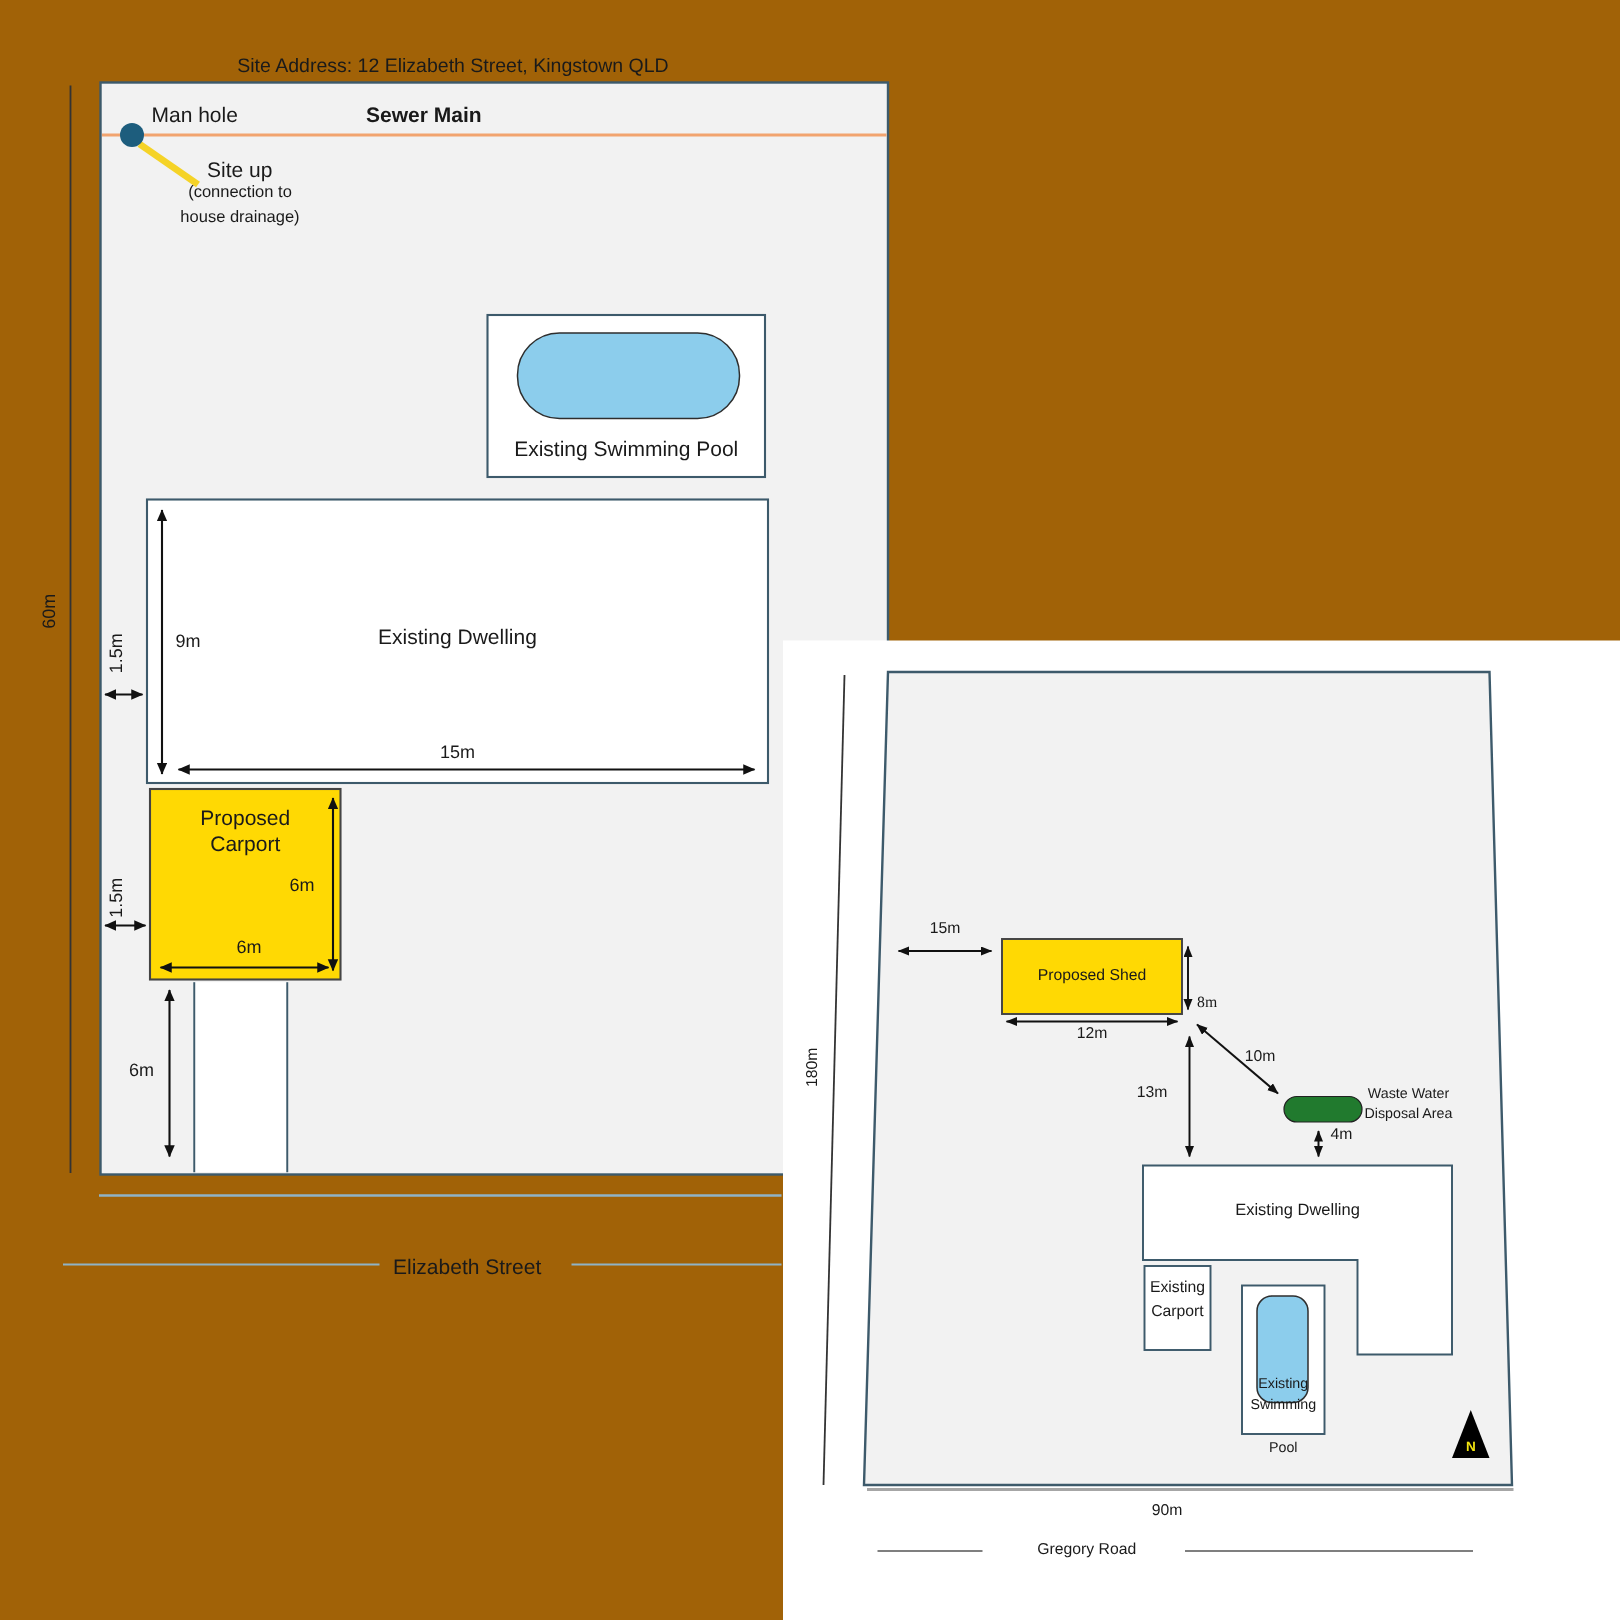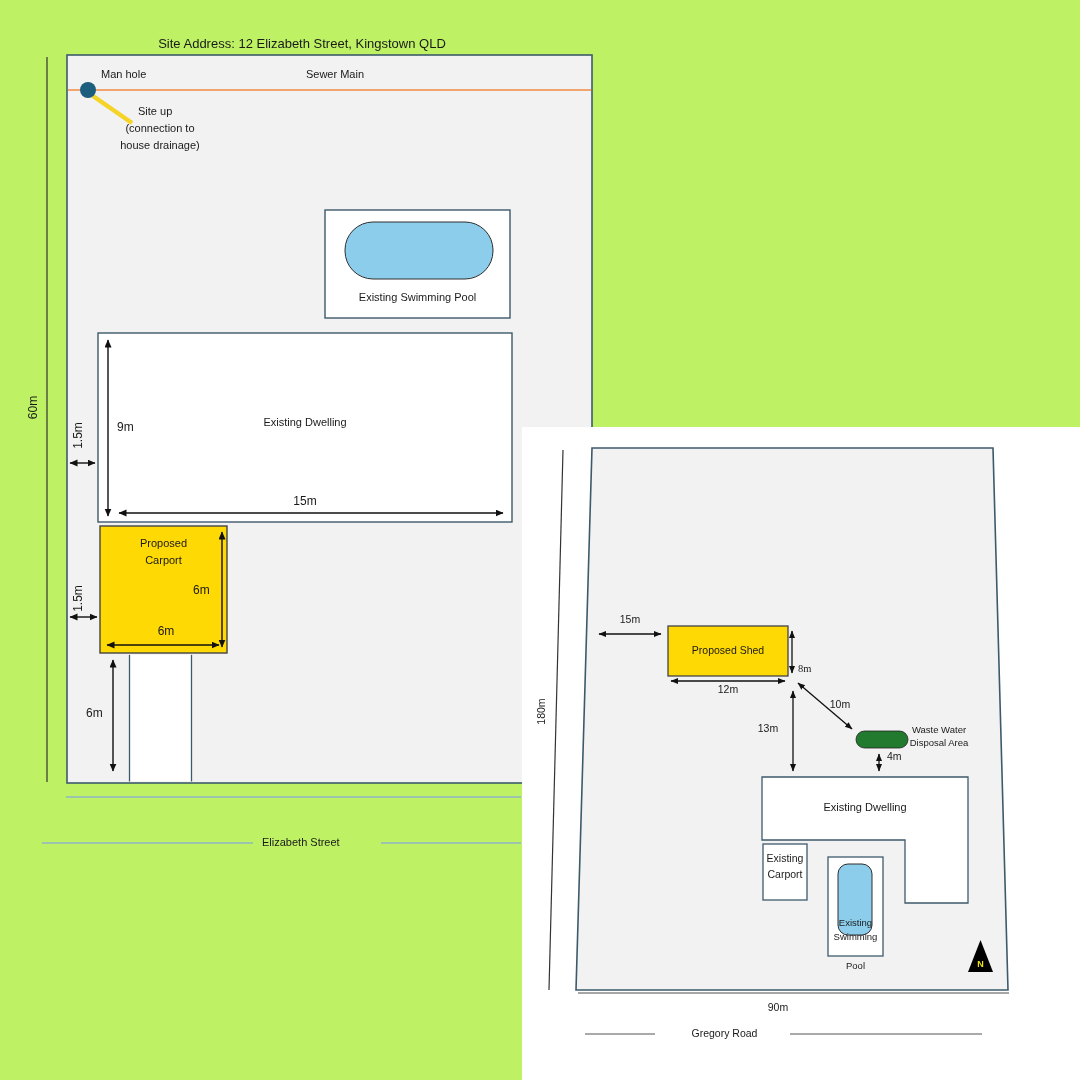--- a/index.html
+++ b/index.html
@@ -1,22 +1,22 @@
 <!DOCTYPE html>
 <html><head>
 <meta charset="utf-8">
 <style>
   html,body{margin:0;padding:0;background:#ffffff;}
-  #canvas{position:relative;width:1080px;height:1080px;background:#bef264;overflow:hidden;
+  #canvas{position:relative;width:1080px;height:1080px;background:#a16207;overflow:hidden;
           font-family:"Liberation Sans",sans-serif;color:#1a1a1a;}
   .lbl{position:absolute;white-space:nowrap;line-height:1.25;}
   .rot{transform:rotate(-90deg);transform-origin:center center;}
   svg{position:absolute;left:0;top:0;}
   .t13{font-size:13px;}
-  .t12{font-size:11px;}
+  .t12{font-size:14px;}
   .d12{font-size:12px;}
   .t11{font-size:11px;}
   .t10{font-size:10.5px;}
   .t9{font-size:9.5px;}
   #plan-right{position:absolute;left:522px;top:427px;width:558px;height:653px;background:#ffffff;}
   .nlet{font-size:9px;font-weight:bold;color:#f2e410;}
 </style>
 </head>
 <body>
 
@@ -60,21 +60,21 @@
       <line x1="47" y1="57" x2="47" y2="782" stroke="#333" stroke-width="1.2"></line>
 
       <line x1="66" y1="797" x2="521" y2="797" stroke-width="1.6" stroke="#8fb3c7"></line>
 
       <line x1="42" y1="843" x2="253" y2="843" stroke-width="1.3" stroke="#8fb3c7"></line>
       <line x1="381" y1="843" x2="521" y2="843" stroke-width="1.3" stroke="#8fb3c7"></line>
     </svg>
 
     <div class="lbl t13" style="left:67px;top:36px;width:470px;text-align:center;">Site Address: 12 Elizabeth Street, Kingstown QLD</div>
     <div class="lbl t12" style="left:101px;top:68px;">Man hole</div>
-    <div class="lbl t12" style="left:244px;top:68px;width:120px;text-align:right;">Sewer Main</div>
+    <div class="lbl t12" style="left:244px;top:68px;width:120px;text-align:left;font-weight:bold;">Sewer Main</div>
     <div class="lbl t12" style="left:138px;top:105px;">Site up</div>
     <div class="lbl t11" style="left:110px;top:122px;width:100px;text-align:center;">(connection to</div>
     <div class="lbl t11" style="left:110px;top:139px;width:100px;text-align:center;">house drainage)</div>
     <div class="lbl t12" style="left:325px;top:291px;width:185px;text-align:center;">Existing Swimming Pool</div>
     <div class="lbl t12" style="left:98px;top:416px;width:414px;text-align:center;">Existing Dwelling</div>
     <div class="lbl d12" style="left:117px;top:420px;">9m</div>
     <div class="lbl d12" style="left:98px;top:494px;width:414px;text-align:center;">15m</div>
     <div class="lbl d12 rot" style="left:56px;top:428px;width:44px;text-align:center;">1.5m</div>
     <div class="lbl t12" style="left:100px;top:537px;width:127px;text-align:center;">Proposed</div>
     <div class="lbl t12" style="left:100px;top:554px;width:127px;text-align:center;">Carport</div>

